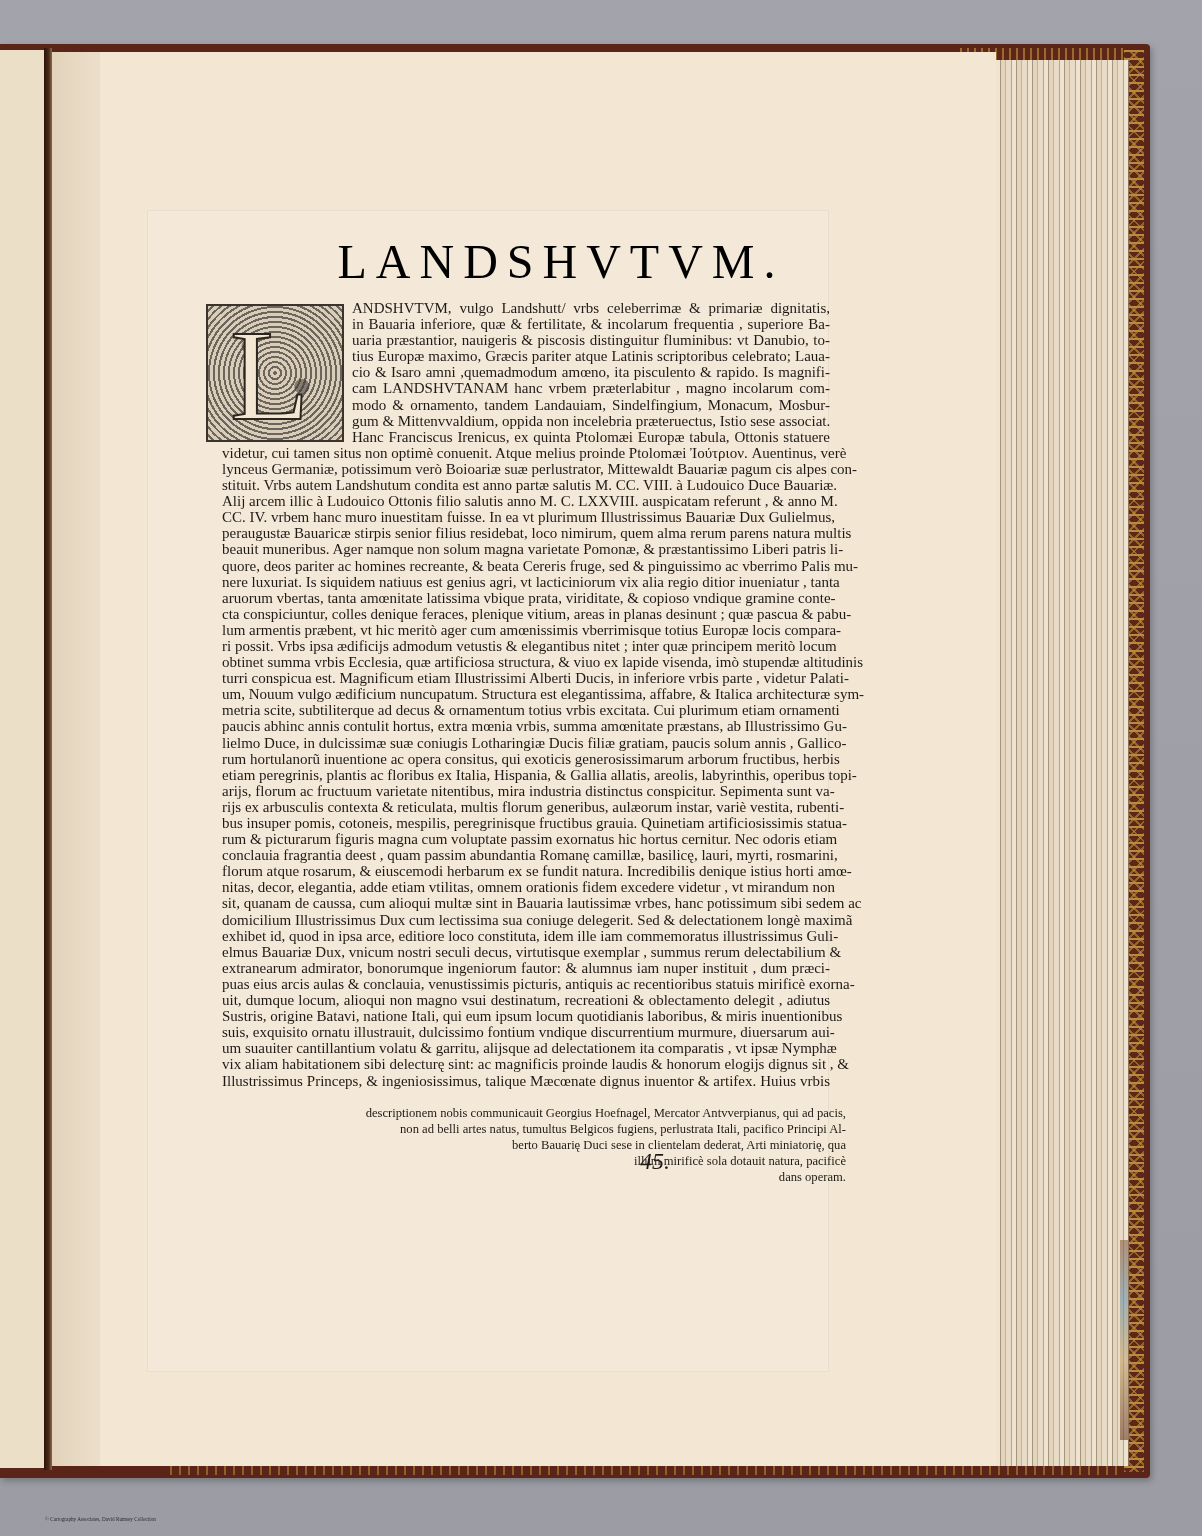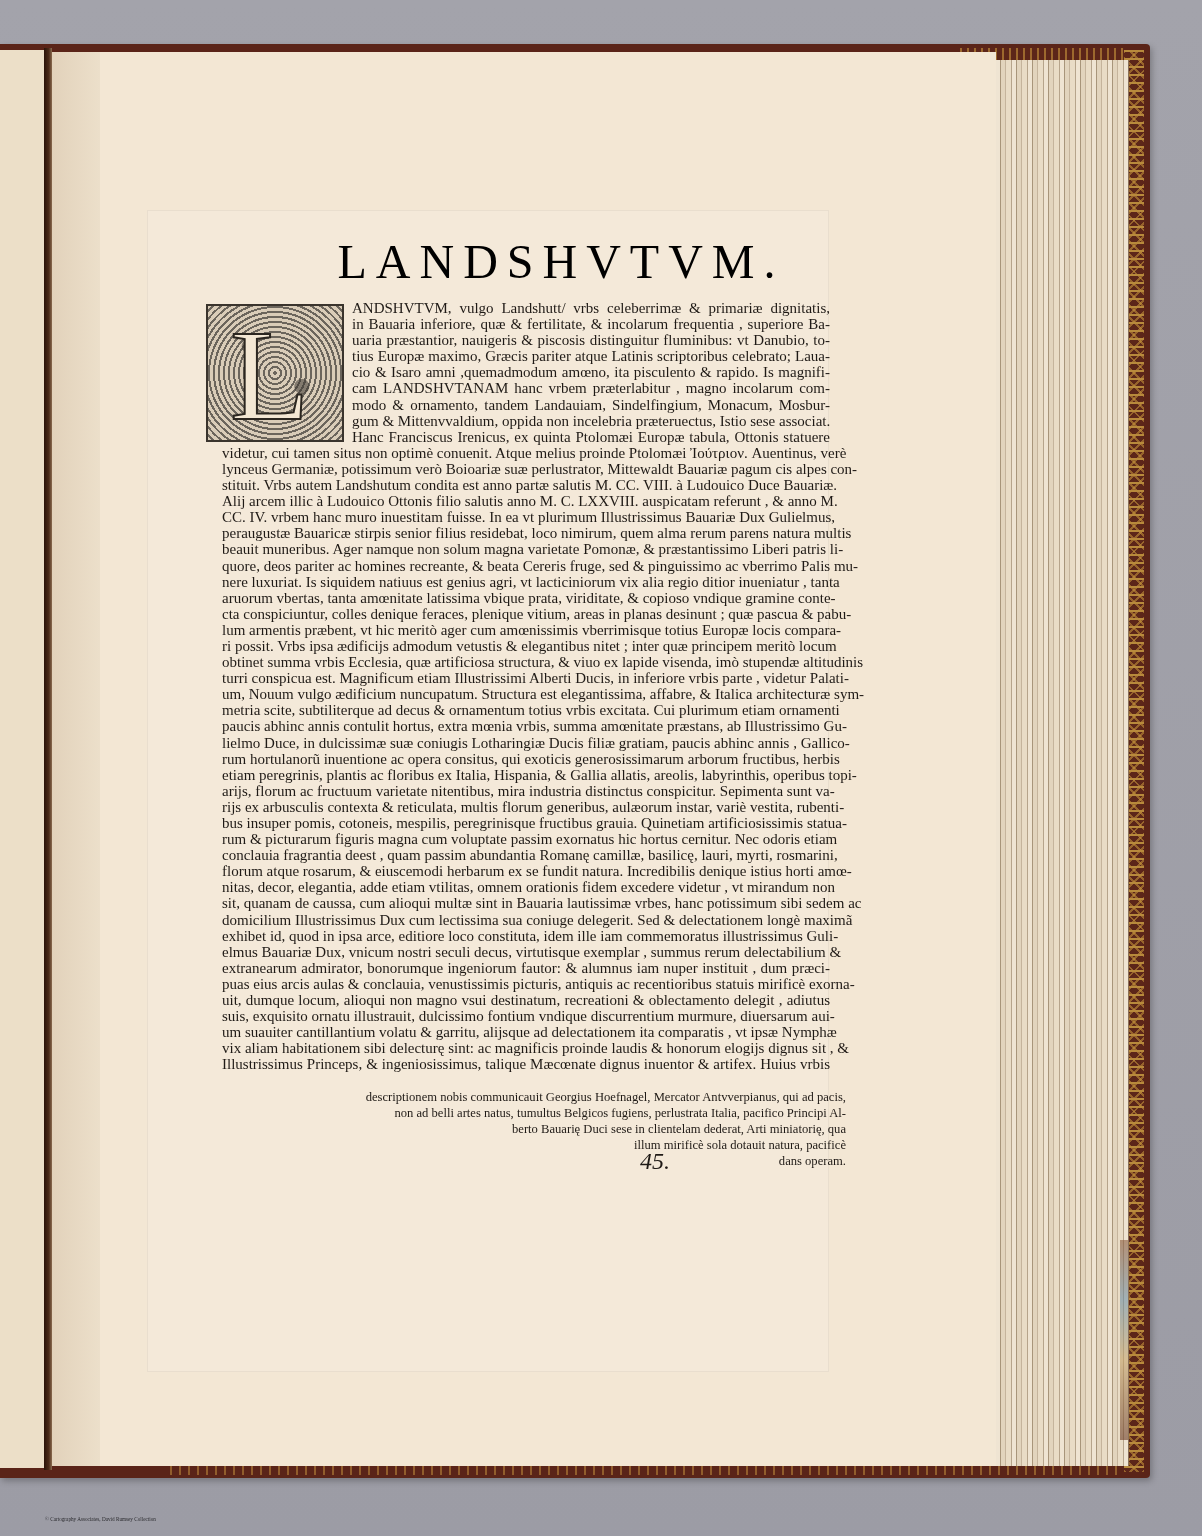--- a/index.html
+++ b/index.html
@@ -167,46 +167,47 @@
         <span class="line">nere luxuriat. Is siquidem natiuus est genius agri, vt lacticiniorum vix alia regio ditior inueniatur , tanta</span>
         <span class="line">aruorum vbertas, tanta amœnitate latissima vbique prata, viriditate, &amp; copioso vndique gramine conte-</span>
         <span class="line">cta conspiciuntur, colles denique feraces, plenique vitium, areas in planas desinunt ; quæ pascua &amp; pabu-</span>
         <span class="line">lum armentis præbent, vt hic meritò ager cum amœnissimis vberrimisque totius Europæ locis compara-</span>
         <span class="line">ri possit. Vrbs ipsa ædificijs admodum vetustis &amp; elegantibus nitet ; inter quæ principem meritò locum</span>
         <span class="line">obtinet summa vrbis Ecclesia, quæ artificiosa structura, &amp; viuo ex lapide visenda, imò stupendæ altitudinis</span>
         <span class="line">turri conspicua est. Magnificum etiam Illustrissimi Alberti Ducis, in inferiore vrbis parte , videtur Palati-</span>
         <span class="line">um, Nouum vulgo ædificium nuncupatum. Structura est elegantissima, affabre, &amp; Italica architecturæ sym-</span>
         <span class="line">metria scite, subtiliterque ad decus &amp; ornamentum totius vrbis excitata. Cui plurimum etiam ornamenti</span>
         <span class="line">paucis abhinc annis contulit hortus, extra mœnia vrbis, summa amœnitate præstans, ab Illustrissimo Gu-</span>
-        <span class="line">lielmo Duce, in dulcissimæ suæ coniugis Lotharingiæ Ducis filiæ gratiam, paucis abhinc annis , Gallico-</span>
+        <span class="line">lielmo Duce, in dulcissimæ suæ coniugis Lotharingiæ Ducis filiæ gratiam, paucis solum annis , Gallico-</span>
         <span class="line">rum hortulanorũ inuentione ac opera consitus, qui exoticis generosissimarum arborum fructibus, herbis</span>
         <span class="line">etiam peregrinis, plantis ac floribus ex Italia, Hispania, &amp; Gallia allatis, areolis, labyrinthis, operibus topi-</span>
         <span class="line">arijs, florum ac fructuum varietate nitentibus, mira industria distinctus conspicitur. Sepimenta sunt va-</span>
         <span class="line">rijs ex arbusculis contexta &amp; reticulata, multis florum generibus, aulæorum instar, variè vestita, rubenti-</span>
         <span class="line">bus insuper pomis, cotoneis, mespilis, peregrinisque fructibus grauia. Quinetiam artificiosissimis statua-</span>
         <span class="line">rum &amp; picturarum figuris magna cum voluptate passim exornatus hic hortus cernitur. Nec odoris etiam</span>
         <span class="line">conclauia fragrantia deest , quam passim abundantia Romanę camillæ, basilicę, lauri, myrti, rosmarini,</span>
         <span class="line">florum atque rosarum, &amp; eiuscemodi herbarum ex se fundit natura. Incredibilis denique istius horti amœ-</span>
         <span class="line">nitas, decor, elegantia, adde etiam vtilitas, omnem orationis fidem excedere videtur , vt mirandum non</span>
         <span class="line">sit, quanam de caussa, cum alioqui multæ sint in Bauaria lautissimæ vrbes, hanc potissimum sibi sedem ac</span>
         <span class="line">domicilium Illustrissimus Dux cum lectissima sua coniuge delegerit. Sed &amp; delectationem longè maximã</span>
         <span class="line">exhibet id, quod in ipsa arce, editiore loco constituta, idem ille iam commemoratus illustrissimus Guli-</span>
         <span class="line">elmus Bauariæ Dux, vnicum nostri seculi decus, virtutisque exemplar , summus rerum delectabilium &amp;</span>
         <span class="line">extranearum admirator, bonorumque ingeniorum fautor: &amp; alumnus iam nuper instituit , dum præci-</span>
         <span class="line">puas eius arcis aulas &amp; conclauia, venustissimis picturis, antiquis ac recentioribus statuis mirificè exorna-</span>
         <span class="line">uit, dumque locum, alioqui non magno vsui destinatum, recreationi &amp; oblectamento delegit , adiutus</span>
+        <span class="line">Sustris, origine Batavi, natione Itali, qui eum ipsum locum quotidianis laboribus, &amp; miris inuentionibus</span>
         <span class="line">suis, exquisito ornatu illustrauit, dulcissimo fontium vndique discurrentium murmure, diuersarum aui-</span>
         <span class="line">um suauiter cantillantium volatu &amp; garritu, alijsque ad delectationem ita comparatis , vt ipsæ Nymphæ</span>
         <span class="line">vix aliam habitationem sibi delecturę sint: ac magnificis proinde laudis &amp; honorum elogijs dignus sit , &amp;</span>
         <span class="line">Illustrissimus Princeps, &amp; ingeniosissimus, talique Mæcœnate dignus inuentor &amp; artifex. Huius vrbis</span>
       </p>
   </div>
   <div class="center-tail" id="tail">
       <span class="line">descriptionem nobis communicauit Georgius Hoefnagel, Mercator Antvverpianus, qui ad pacis,</span>
-      <span class="line">non ad belli artes natus, tumultus Belgicos fugiens, perlustrata Italia, pacifico Principi Al-</span>
+      <span class="line">non ad belli artes natus, tumultus Belgicos fugiens, perlustrata Itali, pacifico Principi Al-</span>
       <span class="line">berto Bauarię Duci sese in clientelam dederat, Arti miniatorię, qua</span>
       <span class="line">illum mirificè sola dotauit natura, pacificè</span>
       <span class="line">dans operam.</span>
     </div>
 </div>
 
 <div class="folio">45.</div>
 
 <div class="credit">© Cartography Associates, David Rumsey Collection</div>
 

